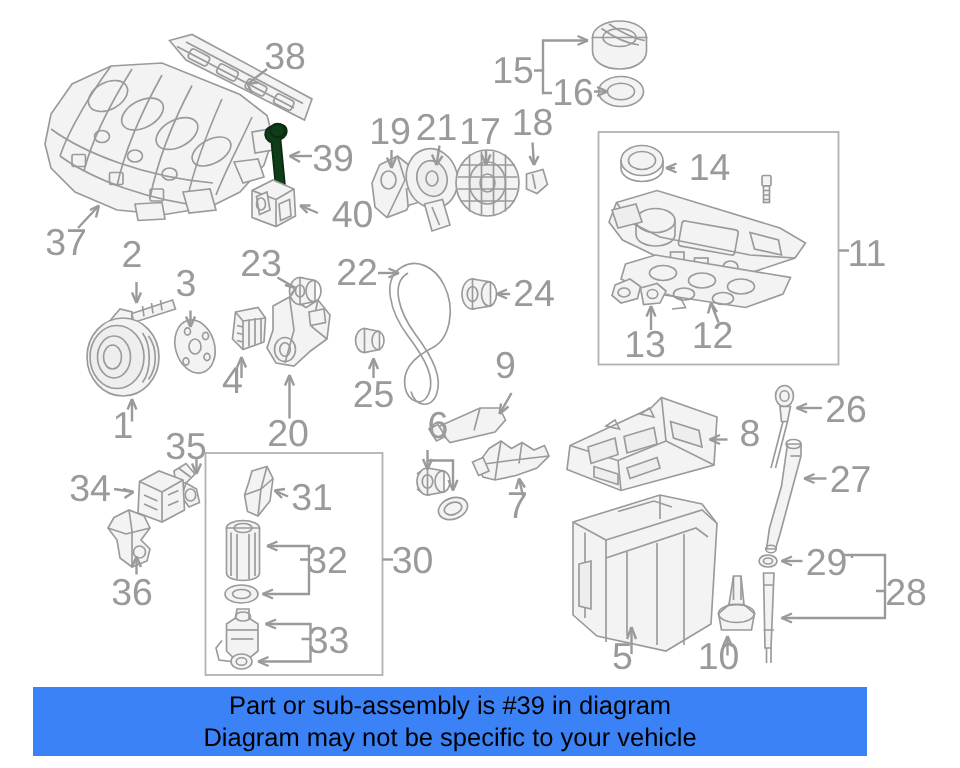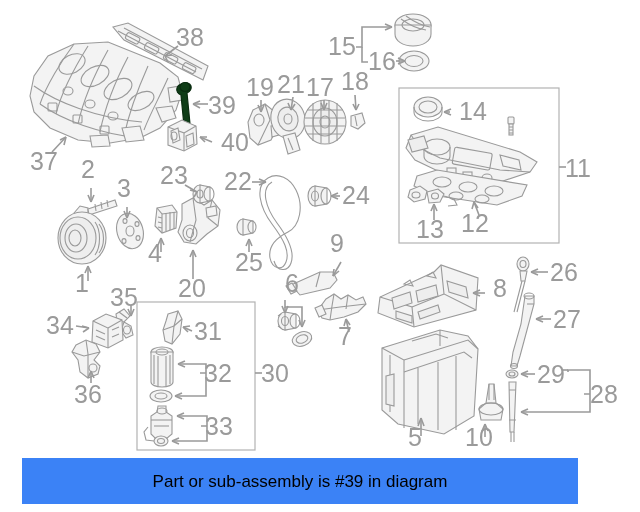--- a/index.html
+++ b/index.html
@@ -505,15 +505,16 @@
     <text class="callout" x="124" y="306" text-anchor="middle">35</text>
     <text class="callout" x="88" y="403" text-anchor="middle">36</text>
     <text class="callout" x="44" y="170" text-anchor="middle">37</text>
     <text class="callout" x="190" y="46" text-anchor="middle">38</text>
     <text class="callout" x="222" y="114" text-anchor="middle" fill="#111111">39</text>
     <text class="callout" x="235" y="151" text-anchor="middle">40</text>
   </svg>
 
   <div id="banner">
     <div>Part or sub-assembly is #39 in diagram</div>
+    <div>Diagram may not be specific to your vehicle</div>
   </div>
 
 </div>
 
 </body></html>

